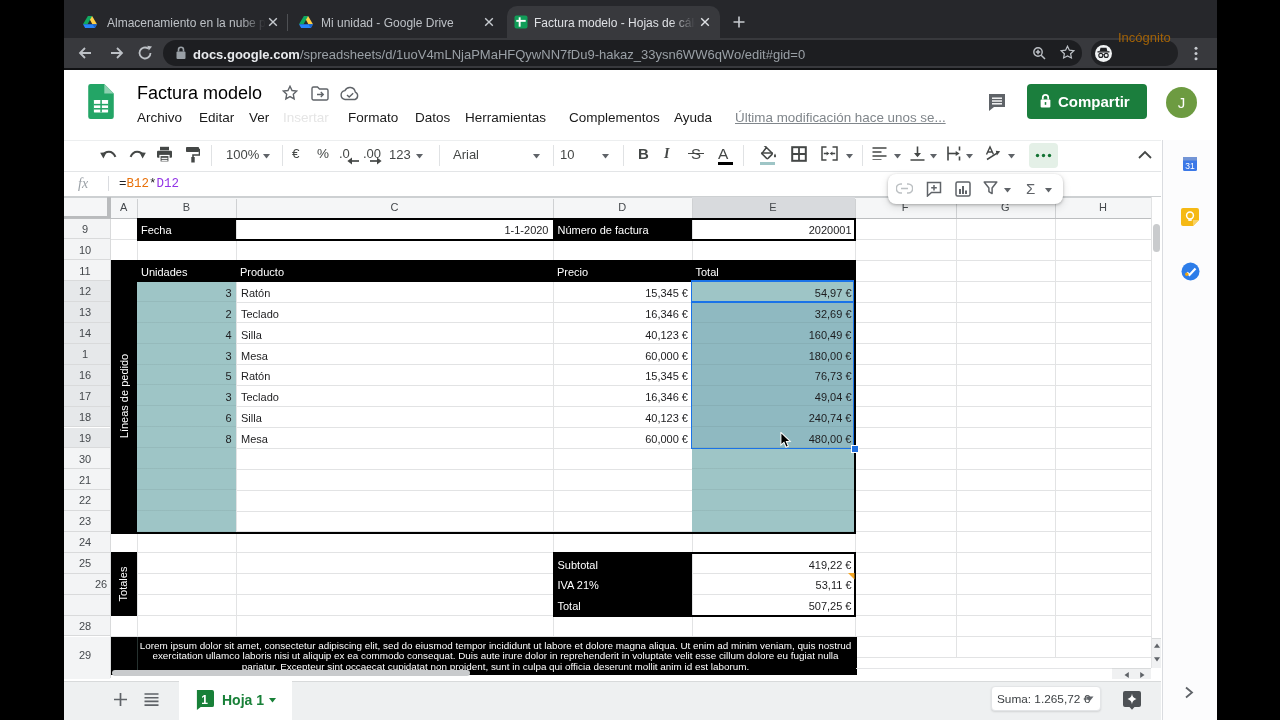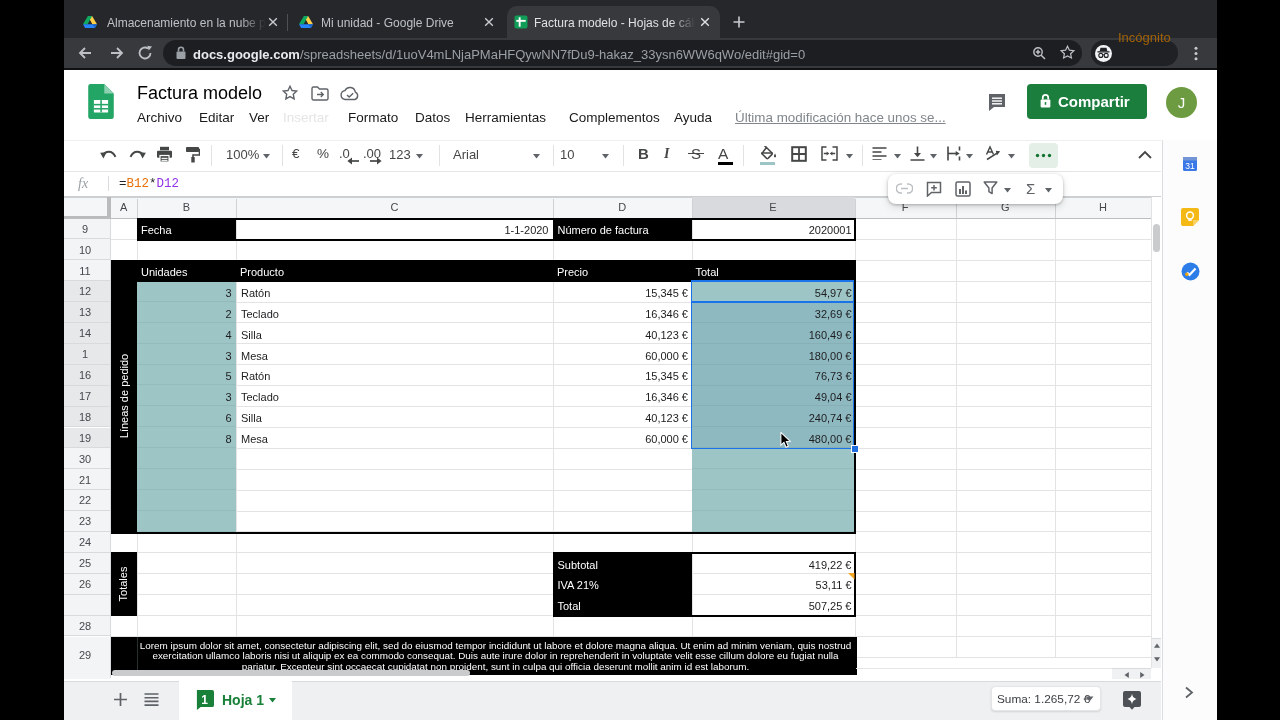--- a/index.html
+++ b/index.html
@@ -301,21 +301,21 @@
 <div class="txt" style="left:64px;top:473.5px;width:42px;text-align:center;font-size:11px;color:#45494d;">21</div>
 <div class="abs" style="left:64px;top:490.2px;width:46px;height:20.9px;background:#f3f4f5;border-bottom:1px solid #d9dadb;box-sizing:border-box;"></div>
 <div class="txt" style="left:64px;top:494.4px;width:42px;text-align:center;font-size:11px;color:#45494d;">22</div>
 <div class="abs" style="left:64px;top:511.1px;width:46px;height:20.9px;background:#f3f4f5;border-bottom:1px solid #d9dadb;box-sizing:border-box;"></div>
 <div class="txt" style="left:64px;top:515.3px;width:42px;text-align:center;font-size:11px;color:#45494d;">23</div>
 <div class="abs" style="left:64px;top:532.0px;width:46px;height:20.9px;background:#f3f4f5;border-bottom:1px solid #d9dadb;box-sizing:border-box;"></div>
 <div class="txt" style="left:64px;top:536.2px;width:42px;text-align:center;font-size:11px;color:#45494d;">24</div>
 <div class="abs" style="left:64px;top:552.9px;width:46px;height:20.9px;background:#f3f4f5;border-bottom:1px solid #d9dadb;box-sizing:border-box;"></div>
 <div class="txt" style="left:64px;top:557.1px;width:42px;text-align:center;font-size:11px;color:#45494d;">25</div>
 <div class="abs" style="left:64px;top:573.8px;width:46px;height:20.9px;background:#f3f4f5;border-bottom:1px solid #d9dadb;box-sizing:border-box;"></div>
-<div class="txt" style="left:64px;top:578.0px;width:42px;text-align:center;font-size:11px;color:#45494d;">26</div>
+<div class="txt" style="left:64px;top:578.0px;width:42px;text-align:center;font-size:11px;color:#45494d;padding-left:16px;">26</div>
 <div class="abs" style="left:64px;top:594.7px;width:46px;height:20.9px;background:#f3f4f5;border-bottom:1px solid #d9dadb;box-sizing:border-box;"></div>
 <div class="txt" style="left:64px;top:598.9px;width:42px;text-align:center;font-size:11px;color:#45494d;margin-top:26px;">27</div>
 <div class="abs" style="left:64px;top:615.6px;width:46px;height:20.9px;background:#f3f4f5;border-bottom:1px solid #d9dadb;box-sizing:border-box;"></div>
 <div class="txt" style="left:64px;top:619.8px;width:42px;text-align:center;font-size:11px;color:#45494d;">28</div>
 <div class="abs" style="left:64px;top:636.5px;width:46px;height:42px;background:#f3f4f5;"></div>
 <div class="txt" style="left:64px;top:648.5px;width:42px;text-align:center;font-size:11px;color:#45494d;">29</div>
 <div class="abs" style="left:110px;top:218.5px;width:1px;height:459.5px;background:#d9dadb;"></div>
 <div class="abs" style="left:110.5px;top:218.5px;width:1040.5px;height:439.5px;background:repeating-linear-gradient(to bottom,transparent 0px,transparent 19.9px,#e2e3e4 19.9px,#e2e3e4 20.9px);"></div>
 <div class="abs" style="left:137px;top:218.5px;width:1px;height:439.5px;background:#e2e3e4;"></div>
 <div class="abs" style="left:236px;top:218.5px;width:1px;height:439.5px;background:#e2e3e4;"></div>

